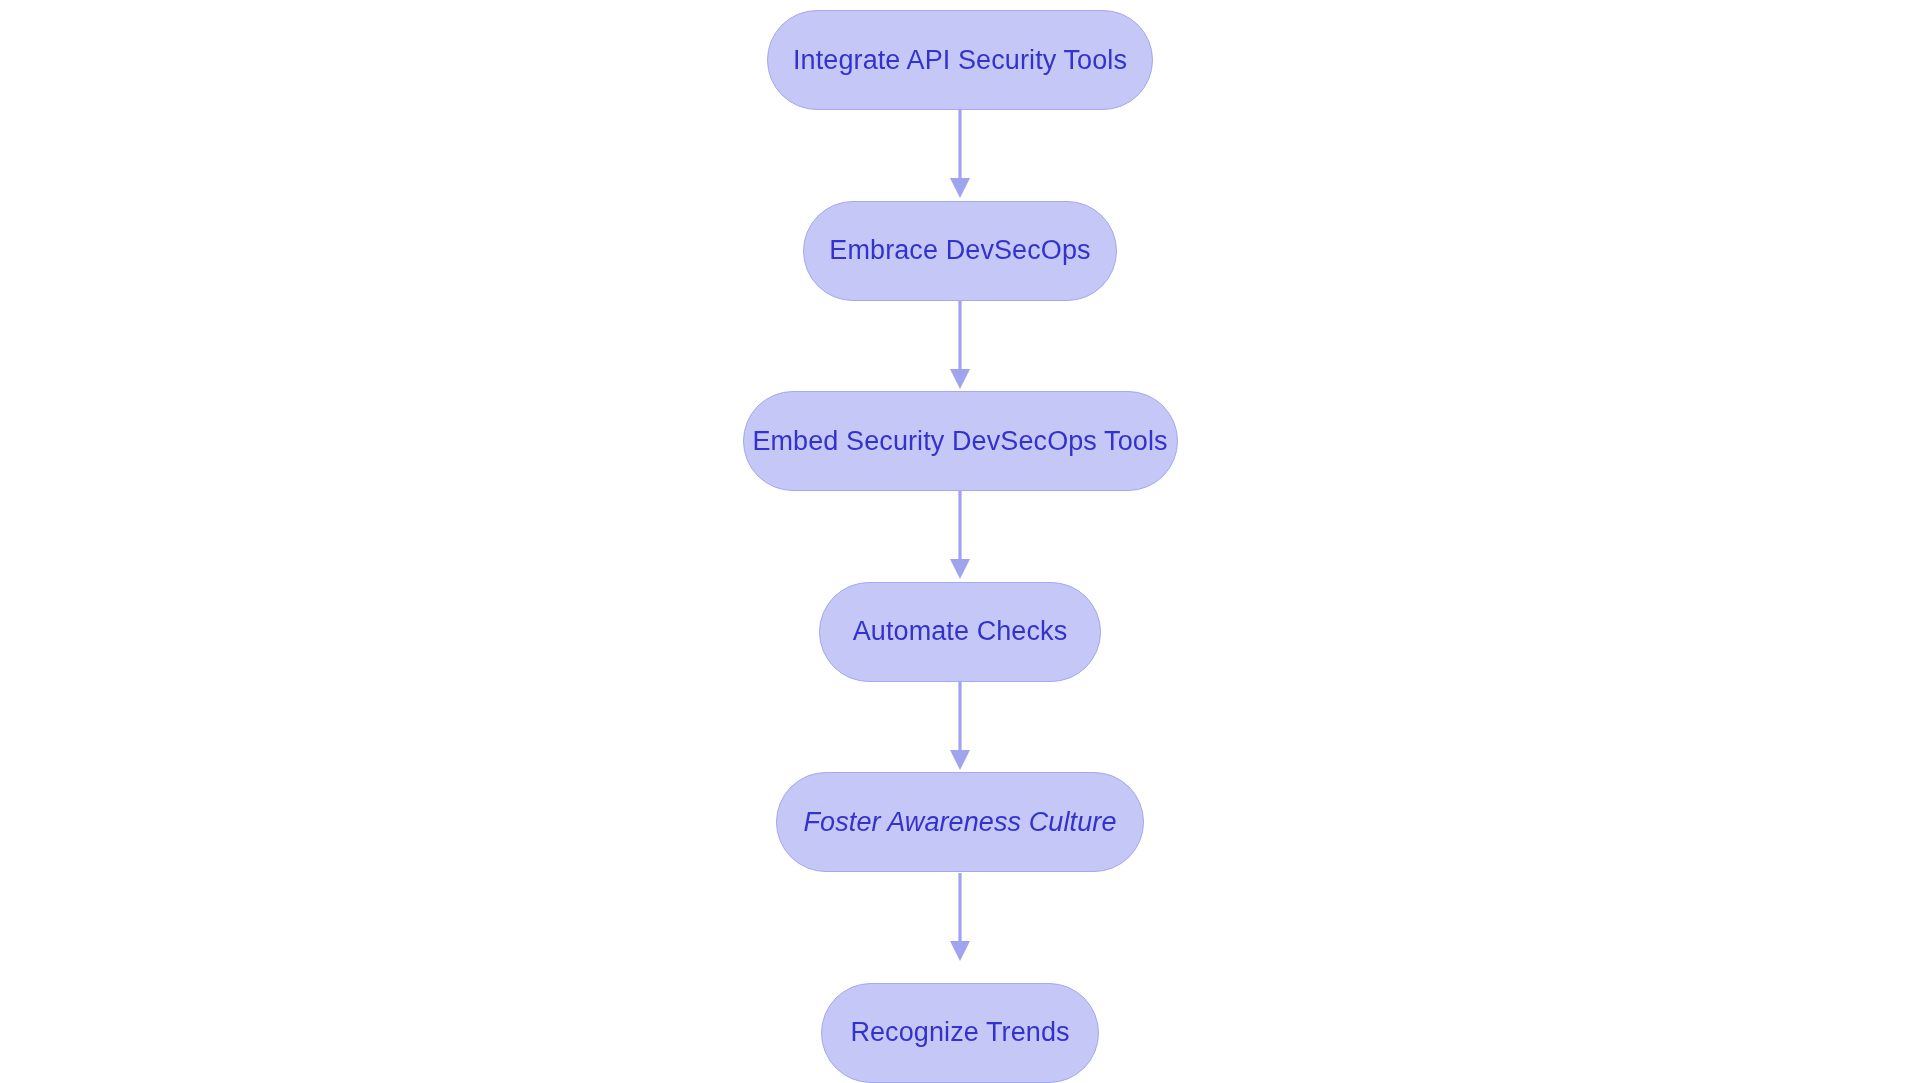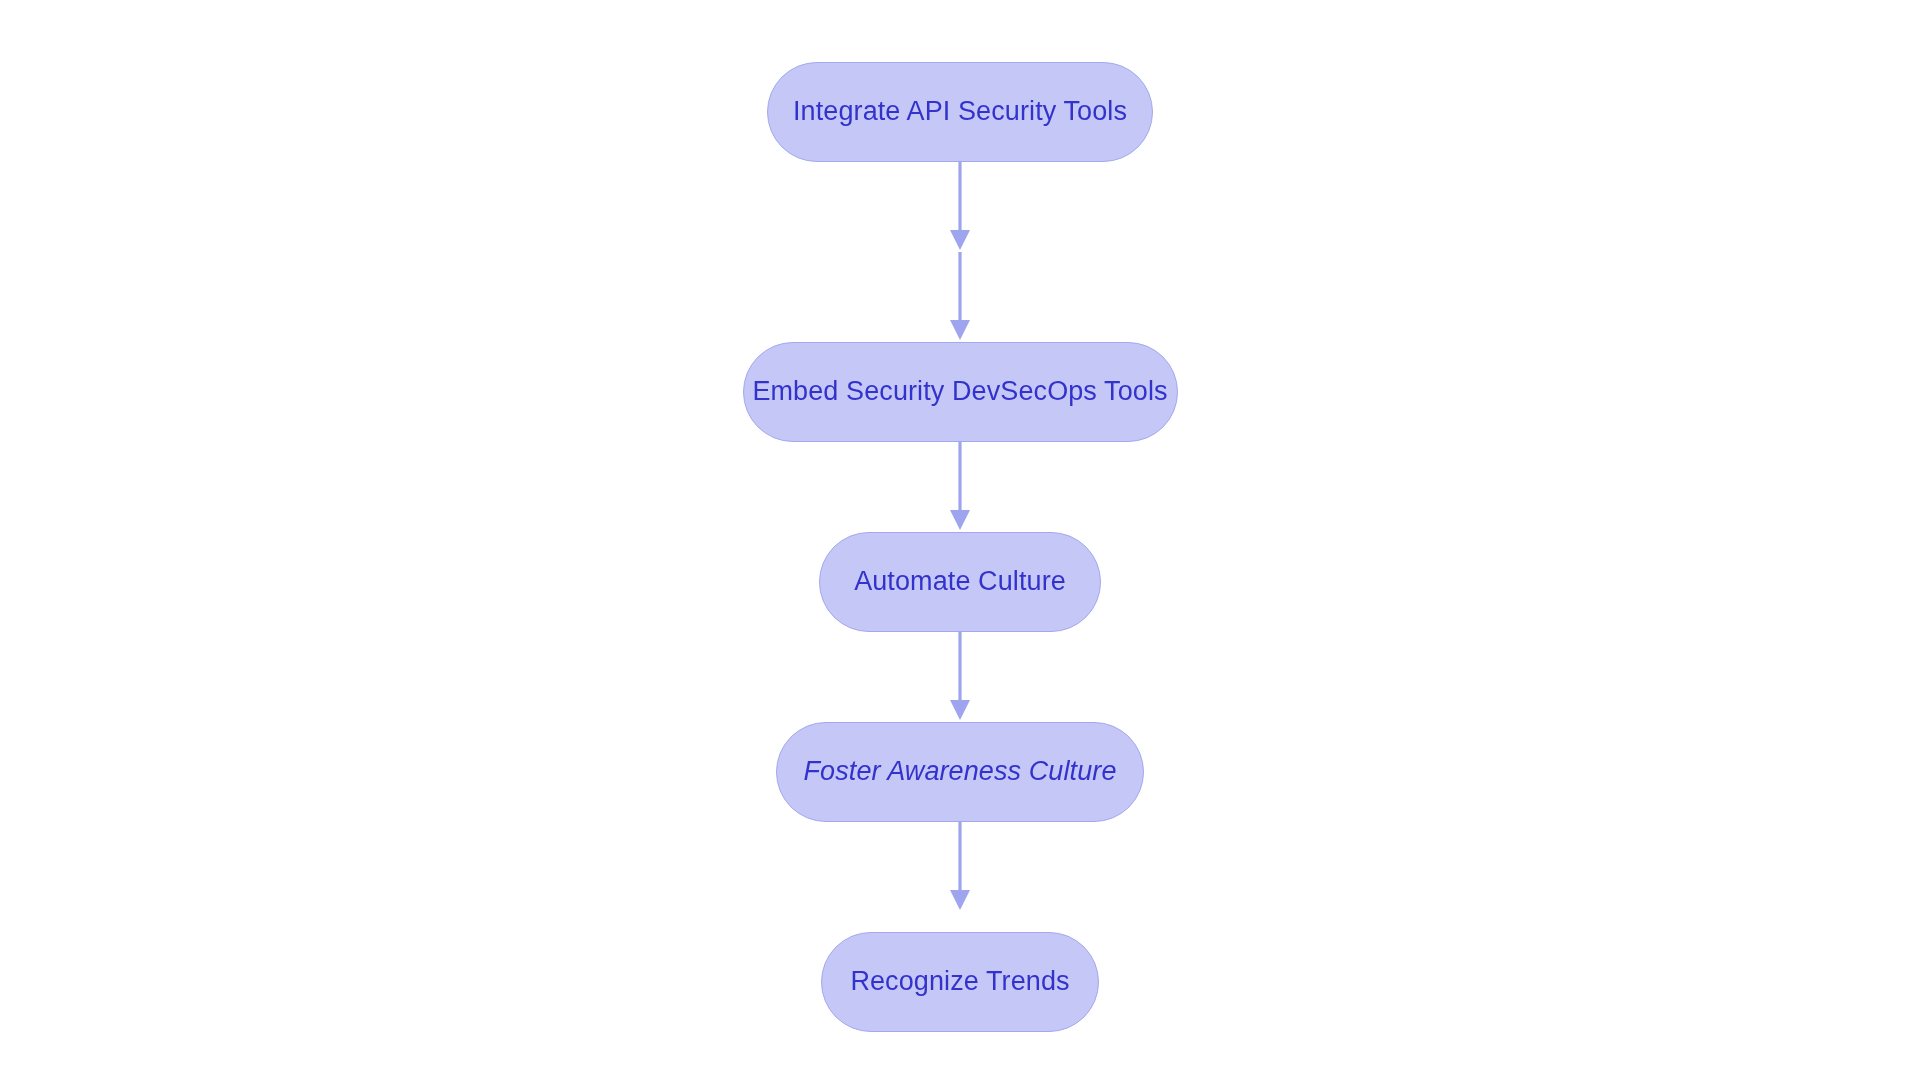--- a/index.html
+++ b/index.html
@@ -23,21 +23,21 @@
 
   .flow-column {
     position: absolute;
     left: 0;
     top: 0;
     width: 1920px;
     height: 1083px;
     display: flex;
     flex-direction: column;
     align-items: center;
-    justify-content: center;
+    justify-content: space-between;
     padding-top: 10px;
     box-sizing: border-box;
   }
 
   
   .node {
     height: 100px;
     box-sizing: border-box;
     background: #c5c8f7;
     border: 1.3px solid #a3a8ef;
@@ -88,37 +88,40 @@
 
     <div class="node n1">
       <span class="node-label">Integrate API Security Tools</span>
     </div>
 
     <svg class="connector" viewBox="0 0 40 90">
       <line class="conn-line" x1="20" y1="0" x2="20" y2="72"></line>
       <polygon class="conn-head" points="20,88 10,68 30,68"></polygon>
     </svg>
 
+    <div class="node n2">
+      <span class="node-label">Embrace DevSecOps</span>
+    </div>
 
     <svg class="connector" viewBox="0 0 40 90">
       <line class="conn-line" x1="20" y1="0" x2="20" y2="72"></line>
       <polygon class="conn-head" points="20,88 10,68 30,68"></polygon>
     </svg>
 
     <div class="node n3">
       <span class="node-label">Embed Security DevSecOps Tools</span>
     </div>
 
     <svg class="connector" viewBox="0 0 40 90">
       <line class="conn-line" x1="20" y1="0" x2="20" y2="72"></line>
       <polygon class="conn-head" points="20,88 10,68 30,68"></polygon>
     </svg>
 
     <div class="node n4">
-      <span class="node-label">Automate Culture</span>
+      <span class="node-label">Automate Checks</span>
     </div>
 
     <svg class="connector" viewBox="0 0 40 90">
       <line class="conn-line" x1="20" y1="0" x2="20" y2="72"></line>
       <polygon class="conn-head" points="20,88 10,68 30,68"></polygon>
     </svg>
 
     <div class="node n5">
       <span class="node-label">Foster Awareness Culture</span>
     </div>

